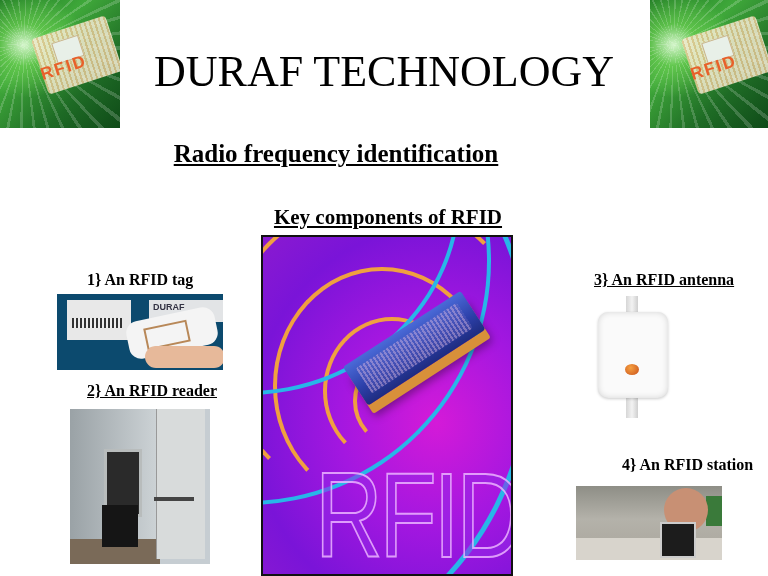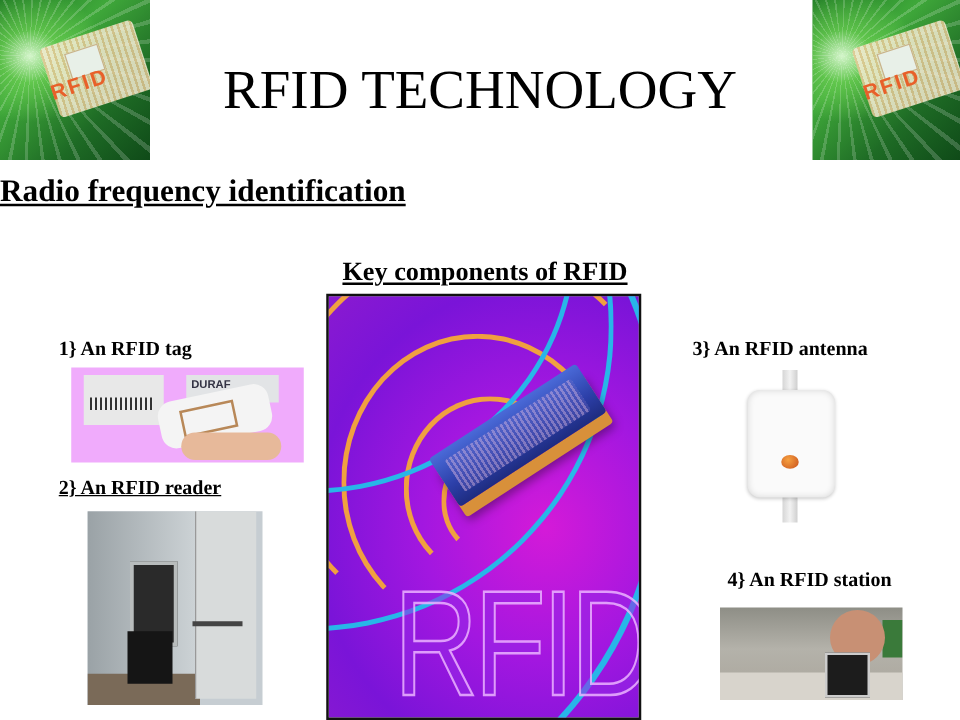--- a/index.html
+++ b/index.html
@@ -18,40 +18,40 @@
   .corner .chip { position:absolute; left:38px; top:26px; width:78px; height:58px; transform:rotate(-18deg);
     background: repeating-linear-gradient(90deg, rgba(230,200,150,0.85) 0 2px, rgba(245,235,210,0.85) 2px 5px);
     border-radius:4px; }
   .corner .chip-core { position:absolute; left:18px; top:10px; width:26px; height:20px; background:#e8f0e8; border:1px solid #c9b48a; }
   .corner .rfid-text { position:absolute; left:40px; top:58px; transform:rotate(-18deg); color:#e8602a; font-family:"Liberation Sans", sans-serif; font-weight:bold; font-size:17px; letter-spacing:2px; }
   #corner-left { left:0; top:0; }
   #corner-right { left:650px; top:0; width:118px; }
 
   
   #page-title { left:0; width:768px; top:45px; text-align:center; font-size:44px; line-height:54px; font-weight:normal; }
-  #subtitle { left:0; width:672px; top:140px; text-align:left; font-size:25px; font-weight:bold; text-decoration:underline; }
+  #subtitle { left:0; width:672px; top:140px; text-align:center; font-size:25px; font-weight:bold; text-decoration:underline; }
   #section-heading { left:0; width:776px; top:205px; text-align:center; font-size:21px; font-weight:bold; text-decoration:underline; }
 
-  .label { font-size:16px; font-weight:bold; white-space:nowrap; }
+  .label { font-size:16px; font-weight:bold; white-space:nowrap;margin-left:40px; }
 
   
   #main-image { left:261px; top:235px; width:252px; height:341px; border:2px solid #111; box-sizing:border-box; overflow:hidden;
     background: radial-gradient(ellipse at 70% 55%, #d41ad8 0%, #a317e0 40%, #7a14d8 75%, #8a1ad0 100%); }
   .arc { position:absolute; border-radius:50%; border-style:solid; border-color:transparent; }
   .arc.orange { border-top-color:#f0a040; border-left-color:#f0a040; }
   .arc.blue { border-bottom-color:#28b6e8; border-right-color:#28b6e8; }
   .chip3d { position:absolute; left:80px; top:130px; width:140px; height:46px; transform:rotate(-33deg); transform-origin:left top;
     background:linear-gradient(180deg,#4a6ad8 0%, #2c3fa8 60%, #1e2c80 100%); border-radius:3px;
     box-shadow: 0 10px 0 #d8903a, 0 14px 8px rgba(0,0,0,0.35); }
   .chip3d .coil { position:absolute; left:10px; top:8px; right:10px; bottom:8px; background:repeating-linear-gradient(90deg, rgba(200,170,220,0.55) 0 2px, rgba(120,110,200,0.3) 2px 4px); border-radius:2px; }
   .big-rfid { position:absolute; left:52px; top:218px; font-family:"Liberation Sans", sans-serif; font-size:120px; line-height:120px; letter-spacing:-4px;
     color:rgba(150,40,230,0.55); -webkit-text-stroke:2px rgba(235,180,255,0.85); transform:scaleX(0.78); transform-origin:left top; }
 
   
-  #tag-photo { left:57px; top:294px; width:186px; height:76px; overflow:hidden; background:#f0abfc; }
+  #tag-photo { left:57px; top:294px; width:166px; height:76px; overflow:hidden; background:#0c4a6e; }
   #tag-photo .sticker { position:absolute; left:10px; top:6px; width:64px; height:40px; background:#e8e8e8; }
   #tag-photo .barcode { position:absolute; left:15px; top:24px; width:50px; height:10px; background:repeating-linear-gradient(90deg,#333 0 2px,#eee 2px 4px); }
   #tag-photo .label2 { position:absolute; left:92px; top:6px; width:74px; height:22px; background:#e2e4e6; color:#334; font-family:"Liberation Sans", sans-serif; font-size:9px; font-weight:bold; padding:2px 4px; box-sizing:border-box; }
   #tag-photo .strip { position:absolute; left:70px; top:20px; width:90px; height:38px; background:#f4f4f4; transform:rotate(-12deg); border-radius:12px; }
   #tag-photo .antenna-line { position:absolute; left:88px; top:30px; width:40px; height:18px; border:2px solid #b88858; transform:rotate(-12deg); }
   #tag-photo .finger { position:absolute; left:88px; top:52px; width:80px; height:22px; background:#e7b99a; border-radius:12px; }
 
   #reader-photo { left:70px; top:409px; width:140px; height:155px; overflow:hidden; background:#c6cdd2; }
   #reader-photo .wall { position:absolute; left:0; top:0; width:88px; height:155px; background:linear-gradient(90deg,#9aa2a6,#cdd3d6); }
   #reader-photo .door { position:absolute; left:86px; top:0; width:48px; height:150px; background:#d8dbdb; border-left:1px solid #999; }
@@ -82,21 +82,21 @@
   <div class="rfid-text">RFID</div>
 </div>
 <div id="corner-right" class="abs corner">
   <div class="rays"></div>
   <div class="chip">
       <div class="chip-core"></div>
     </div>
   <div class="rfid-text">RFID</div>
 </div>
 
-<div id="page-title" class="abs">RFID TECHNOLOGY</div>
+<div id="page-title" class="abs">DURAF TECHNOLOGY</div>
 <div id="subtitle" class="abs">Radio frequency identification</div>
 <div id="section-heading" class="abs">Key components of RFID</div>
 
 <div class="abs label" style="left:47px; top:271px;">1}  An RFID tag</div>
 <div id="tag-photo" class="abs">
   <div class="sticker"></div>
   <div class="barcode"></div>
   <div class="label2">DURAF</div>
   <div class="strip"></div>
   <div class="antenna-line"></div>
@@ -120,21 +120,21 @@
   <div class="arc orange" style="left:90px; top:120px; width:70px; height:80px; border-width:4px;"></div>
   <div class="arc blue" style="left:-230px; top:-250px; width:420px; height:400px; border-width:4px;"></div>
   <div class="arc blue" style="left:-260px; top:-220px; width:480px; height:480px; border-width:4px;"></div>
   <div class="arc blue" style="left:-300px; top:-180px; width:560px; height:600px; border-width:5px;"></div>
   <div class="big-rfid">RFID</div>
   <div class="chip3d">
       <div class="coil"></div>
     </div>
 </div>
 
-<div class="abs label" style="left:554px; top:271px;">3}  An RFID antenna</div>
+<div class="abs label" style="left:554px; top:271px;text-decoration:underline;">3}  An RFID antenna</div>
 <div id="antenna-photo" class="abs">
   <div class="pole"></div>
   <div class="panel">
       <div class="led"></div>
     </div>
 </div>
 
 <div class="abs label" style="left:582px; top:456px;">4}  An RFID station</div>
 <div id="station-photo" class="abs">
   <div class="green"></div>

